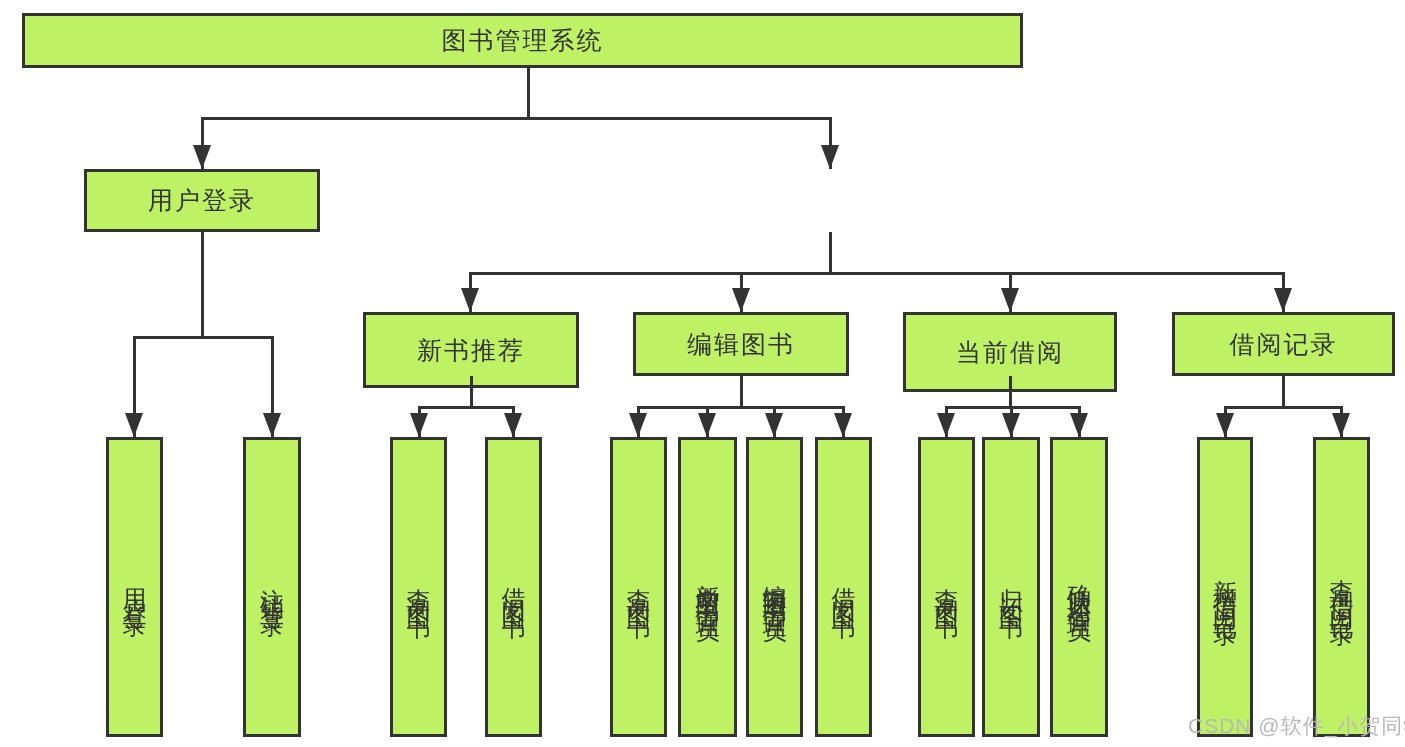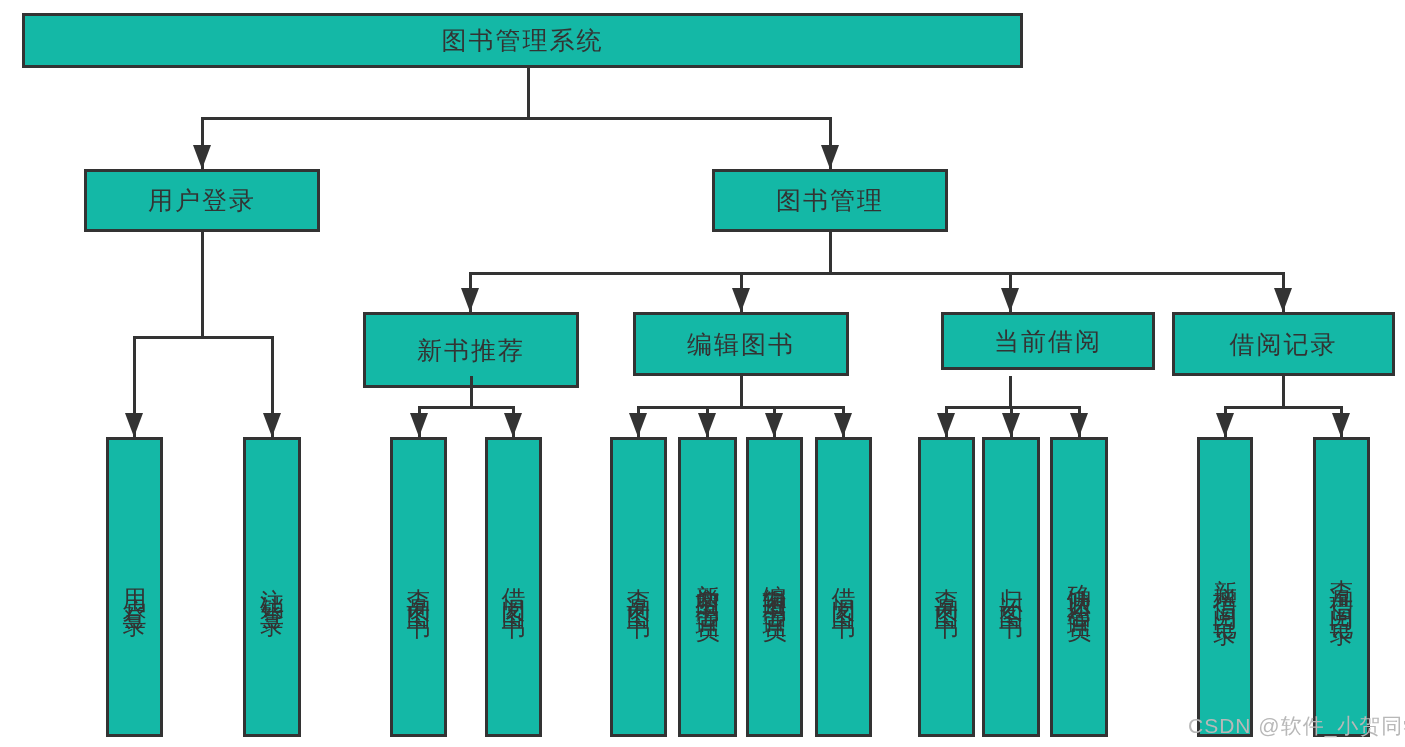--- a/index.html
+++ b/index.html
@@ -1,21 +1,21 @@
 <!DOCTYPE html>
 <html><head>
 <meta charset="utf-8">
 <style>
   html,body{margin:0;padding:0;background:#ffffff;}
   #stage{
     position:relative;width:1405px;height:747px;background:#ffffff;overflow:hidden;
     font-family:"Liberation Sans","DejaVu Sans",sans-serif;color:#333333;
   }
   .node{
-    position:absolute;box-sizing:border-box;border:3px solid #333333;background:#14b8a6;
+    position:absolute;box-sizing:border-box;border:3px solid #333333;background:#bef264;
     display:flex;align-items:center;justify-content:center;
   }
   .node.h{font-size:25px;letter-spacing:2px;}
   .node.v{
     writing-mode:vertical-rl;text-orientation:mixed;
     font-size:24px;letter-spacing:9px;
   }
   .node.v.long{letter-spacing:5px;}
   .vline{position:absolute;width:3px;background:#333333;}
   .hline{position:absolute;height:3px;background:#333333;}
@@ -30,25 +30,24 @@
   }
 </style>
 </head>
 <body>
 
 <div id="stage">
 
   <div class="node h" style="left:22px;top:13px;width:1001px;height:55px">图书管理系统</div>
 
   <div class="node h" style="left:84px;top:169px;width:236px;height:63px">用户登录</div>
-  <div class="node h" style="left:712px;top:169px;width:236px;height:63px">图书管理</div>
 
   <div class="node h" style="left:363px;top:312px;width:216px;height:76px">新书推荐</div>
   <div class="node h" style="left:633px;top:312px;width:216px;height:64px">编辑图书</div>
-  <div class="node h" style="left:941px;top:312px;width:214px;height:58px">当前借阅</div>
+  <div class="node h" style="left:903px;top:312px;width:214px;height:80px">当前借阅</div>
   <div class="node h" style="left:1172px;top:312px;width:223px;height:64px">借阅记录</div>
 
   <div class="node v" style="left:106px;top:437px;width:57px;height:300px">用户登录</div>
   <div class="node v" style="left:243px;top:437px;width:58px;height:300px">注销登录</div>
 
   <div class="node v" style="left:390px;top:437px;width:57px;height:300px">查询图书</div>
   <div class="node v" style="left:485px;top:437px;width:57px;height:300px">借阅图书</div>
 
   <div class="node v" style="left:610px;top:437px;width:57px;height:300px">查询图书</div>
   <div class="node v long" style="left:678px;top:437px;width:59px;height:300px">新增图书（管理员）</div>

